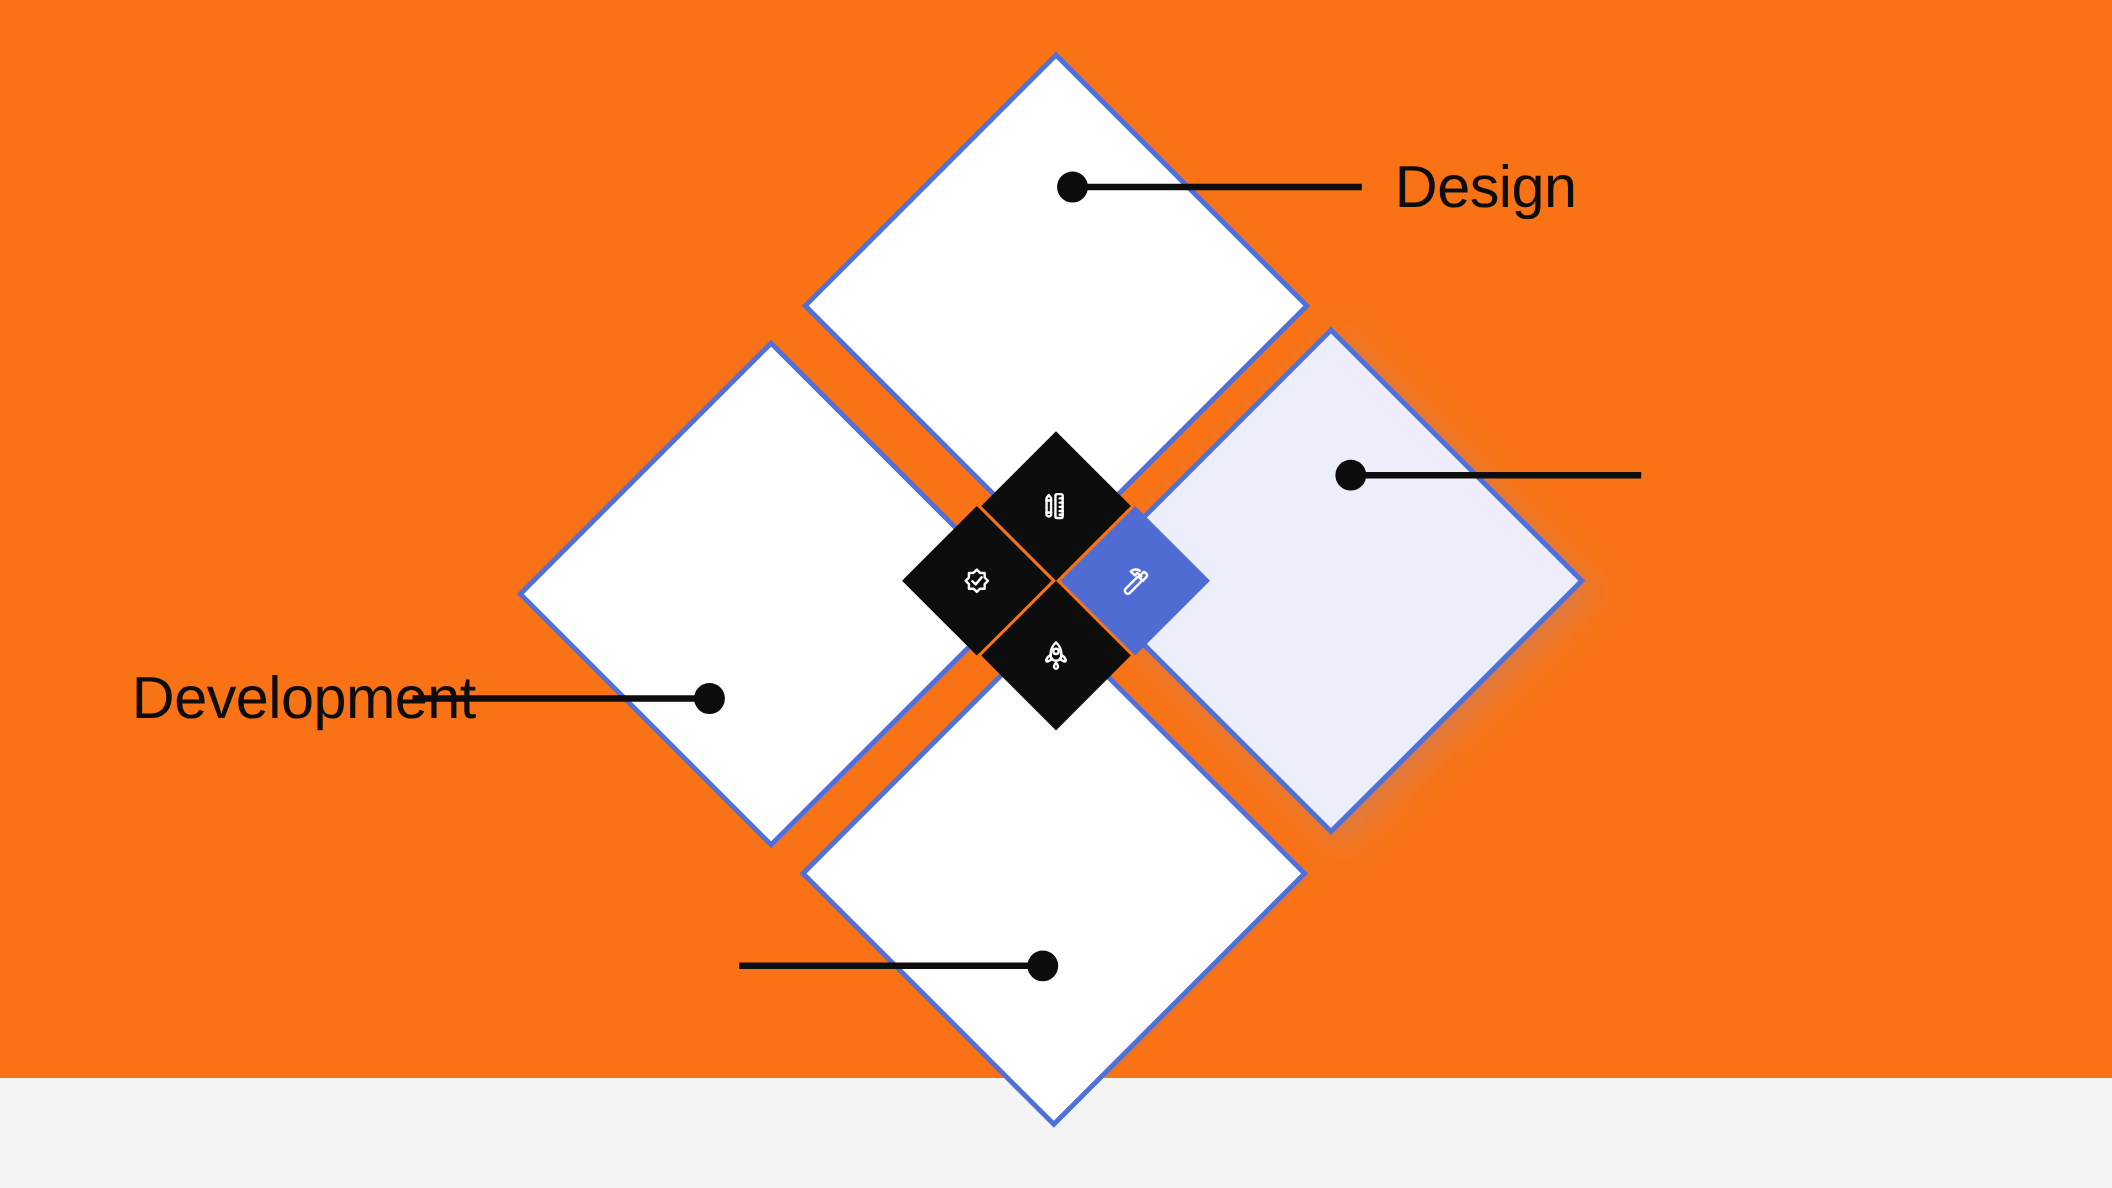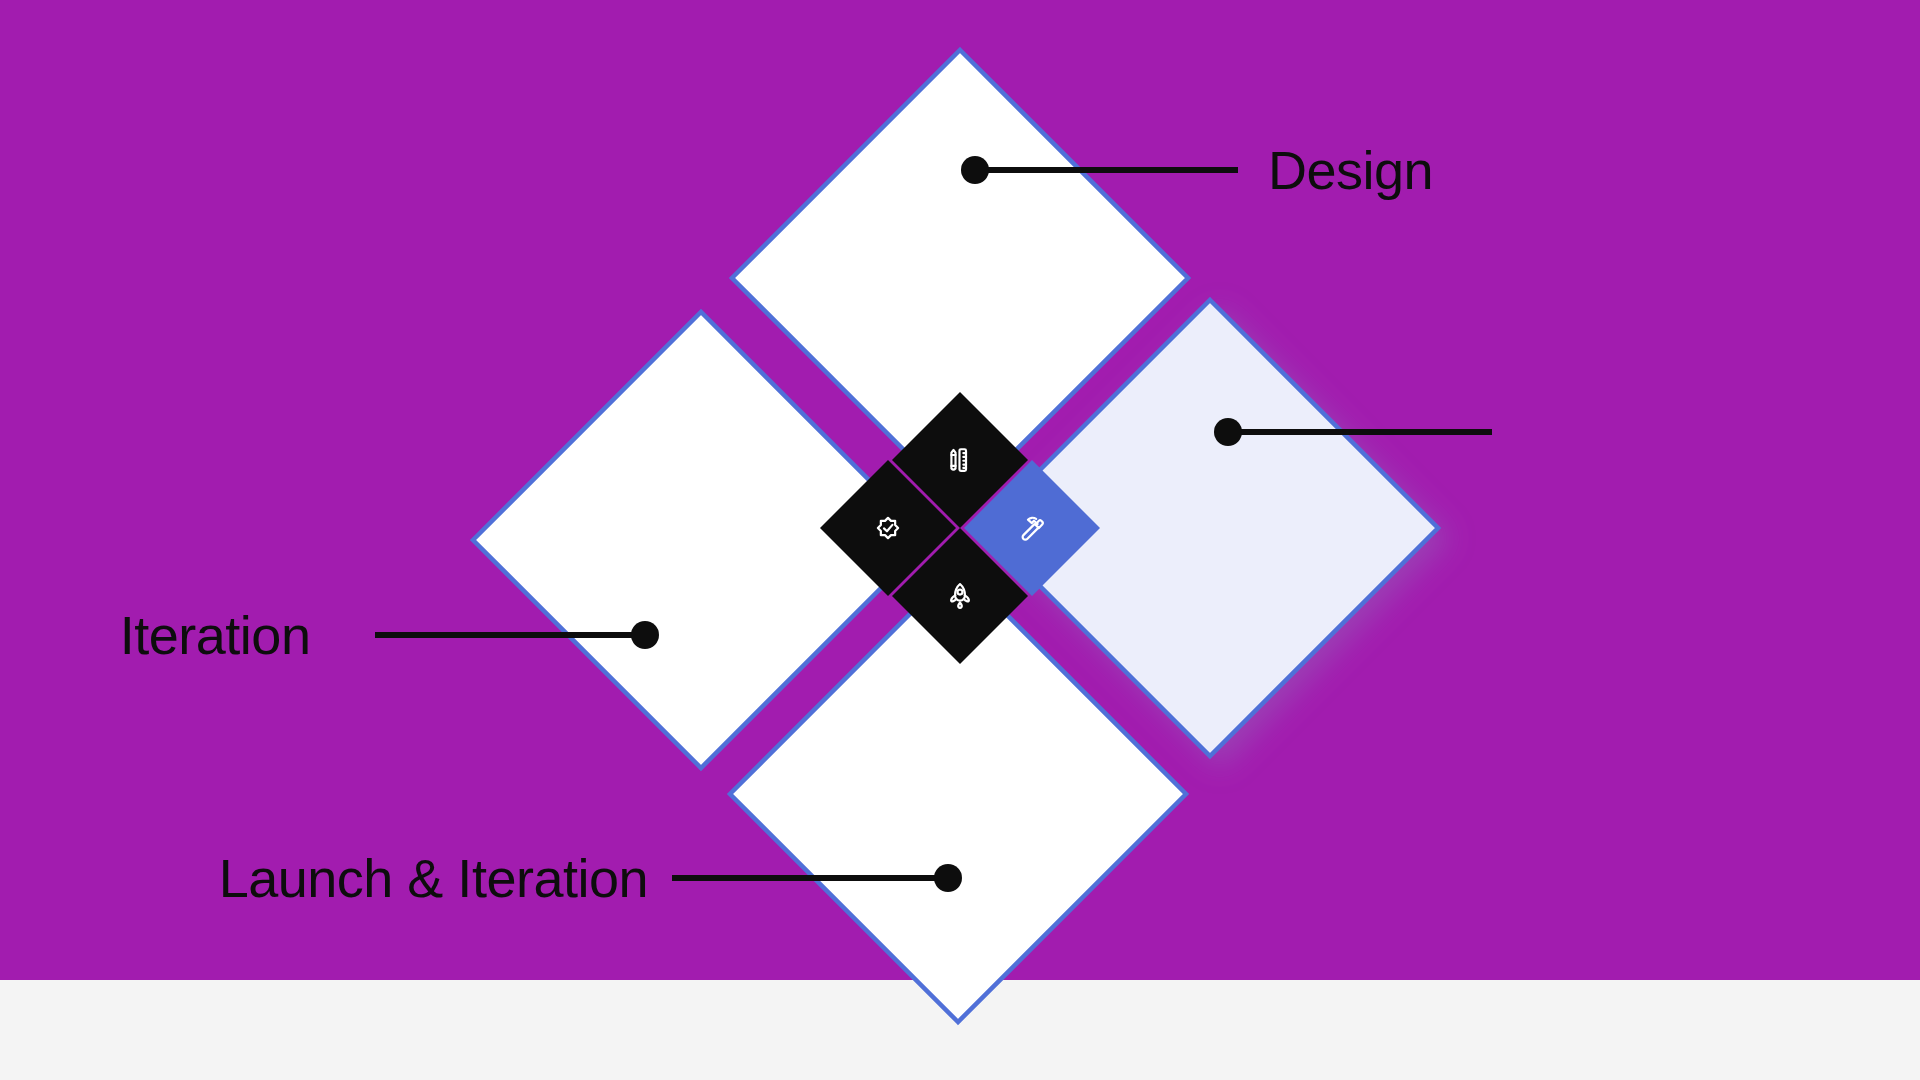--- a/index.html
+++ b/index.html
@@ -9,21 +9,21 @@
     height: 1080px;
     overflow: hidden;
     background: #f4f4f4;
     font-family: "Liberation Sans", sans-serif;
   }
 
   #diagram-root {
     position: relative;
     width: 1920px;
     height: 980px;
-    background: #a21caf;
+    background: #f97316;
   }
 
   #diagram-svg {
     position: absolute;
     left: 0;
     top: 0;
     width: 1920px;
     height: 1080px;
     display: block;
   }
@@ -153,17 +153,16 @@
 
     <g>
       <line x1="948" y1="878" x2="672" y2="878" stroke="#0d0d0d" stroke-width="6"></line>
       <circle cx="948" cy="878" r="14" fill="#0d0d0d"></circle>
     </g>
   </svg>
 
   <div id="label-design" class="leader-label" style="left: 1268px; top: 143px;">Design</div>
 
 
-  <div id="label-validation" class="leader-label" style="left: 119.828px; top: 608px;">Iteration</div>
+  <div id="label-validation" class="leader-label" style="left: 119.828px; top: 608px;">Development</div>
 
-  <div id="label-launch" class="leader-label" style="left: 218.688px; top: 851px;">Launch &amp; Iteration</div>
 
 </div>
 
 </body></html>

